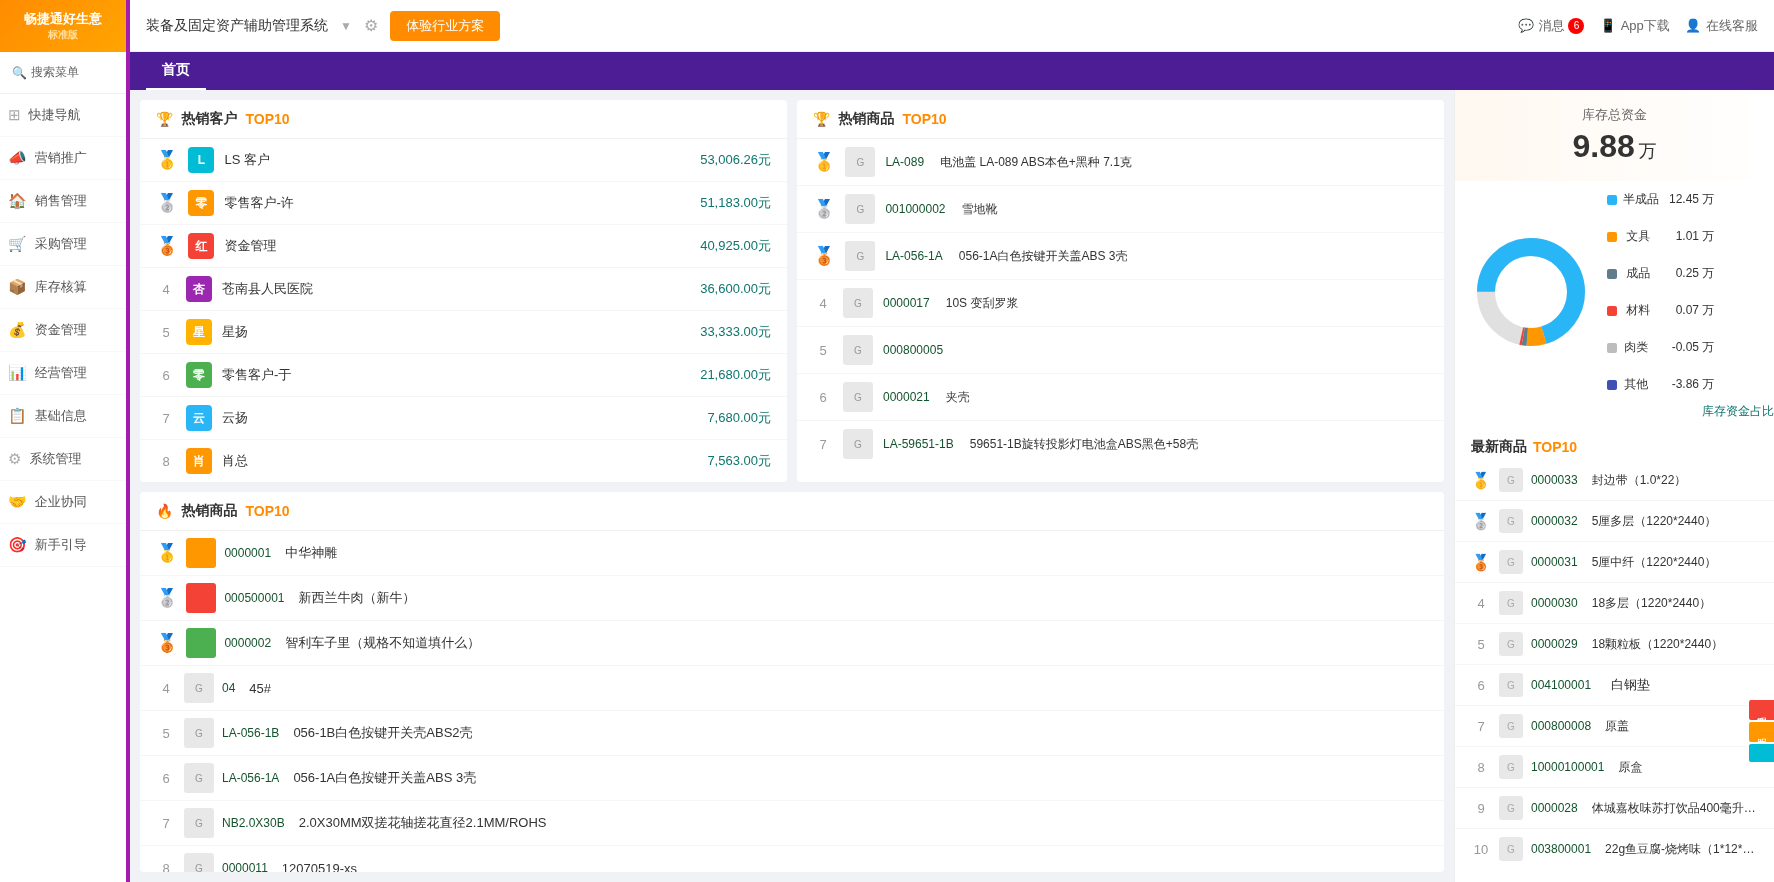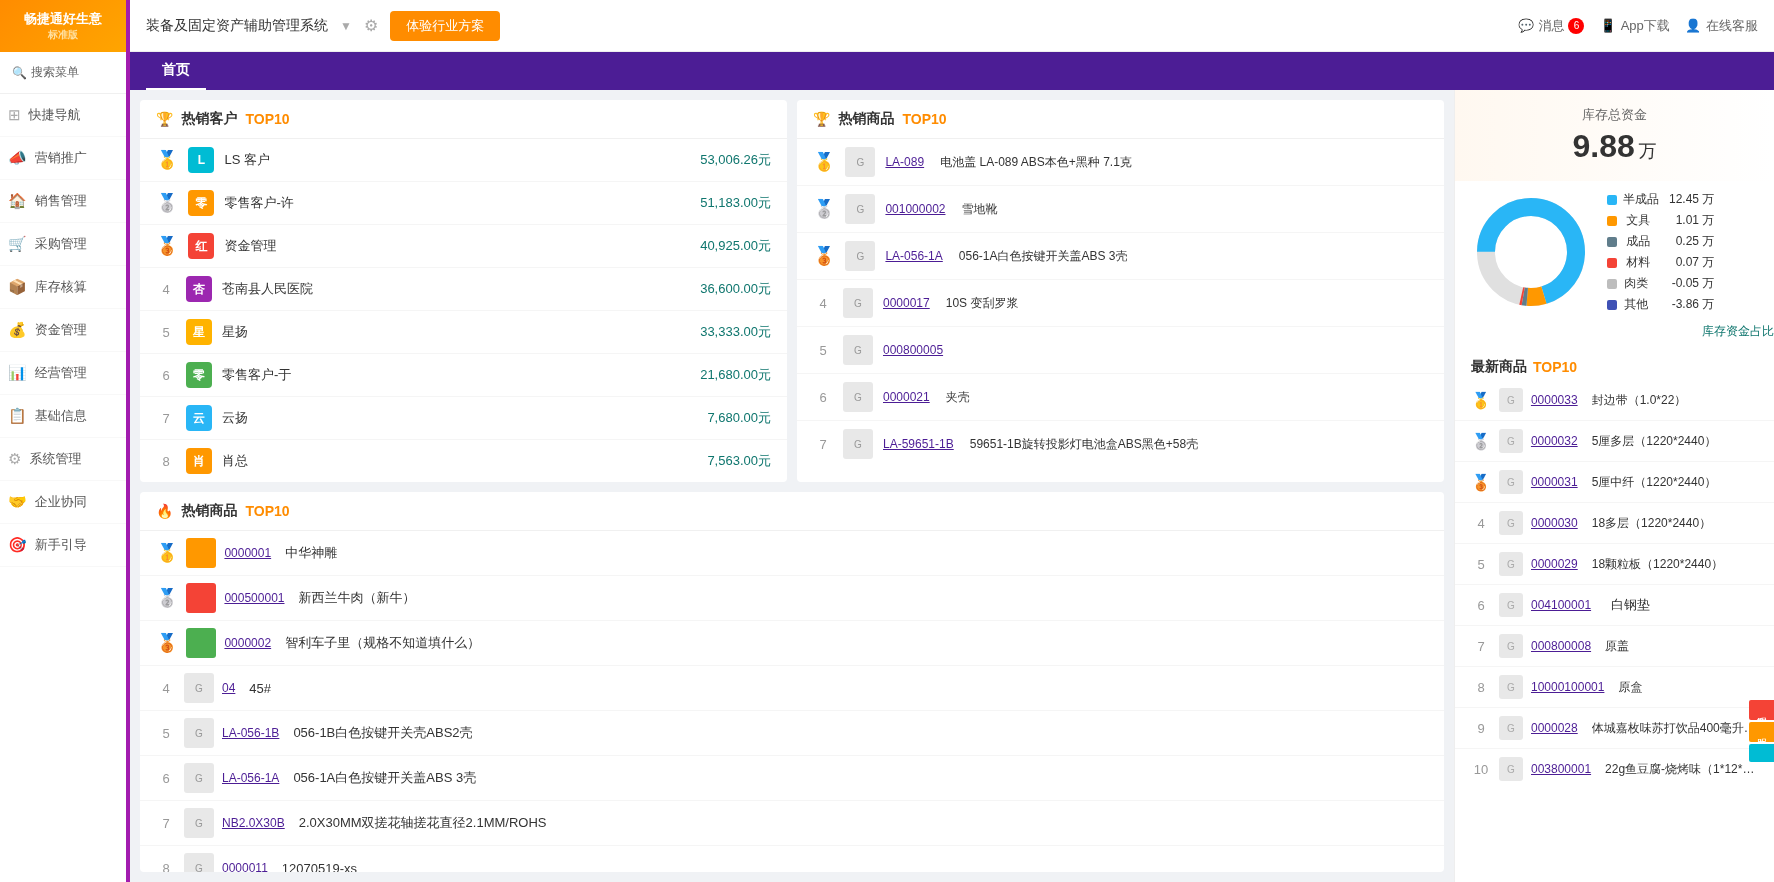--- a/index.html
+++ b/index.html
@@ -244,23 +244,22 @@
     }
     .item-amount {
       font-size: 13px;
       color: #0f766e;
       font-weight: 500;
       margin-left: auto;
       flex-shrink: 0;
     }
     .item-code {
       font-size: 12px;
-      color: #4c1d95;
+      color: #14532d;
       margin-right: 6px;
-      text-decoration: underline;
     }
 
     
     .product-list-item {
       display: flex;
       align-items: center;
       padding: 7px 16px;
       border-bottom: 1px solid #f5f5f5;
       gap: 8px;
     }
@@ -271,21 +270,21 @@
     }
 
     
     .donut-container {
       display: flex;
       align-items: center;
       padding: 10px 16px;
       gap: 16px;
     }
     .donut-svg { flex-shrink: 0; }
-    .legend { display: flex; flex-direction: column; gap: 4px; font-size: 12px; }
+    .legend { display: flex; flex-direction: column; gap: 20px; font-size: 12px; }
     .legend-item { display: flex; align-items: center; gap: 6px; justify-content: space-between; }
     .legend-dot { width: 10px; height: 10px; border-radius: 2px; flex-shrink: 0; }
     .legend-name { color: #333; min-width: 40px; }
     .legend-val { color: #333; }
 
     
     .right-list-item {
       display: flex;
       align-items: center;
       padding: 8px 16px;

